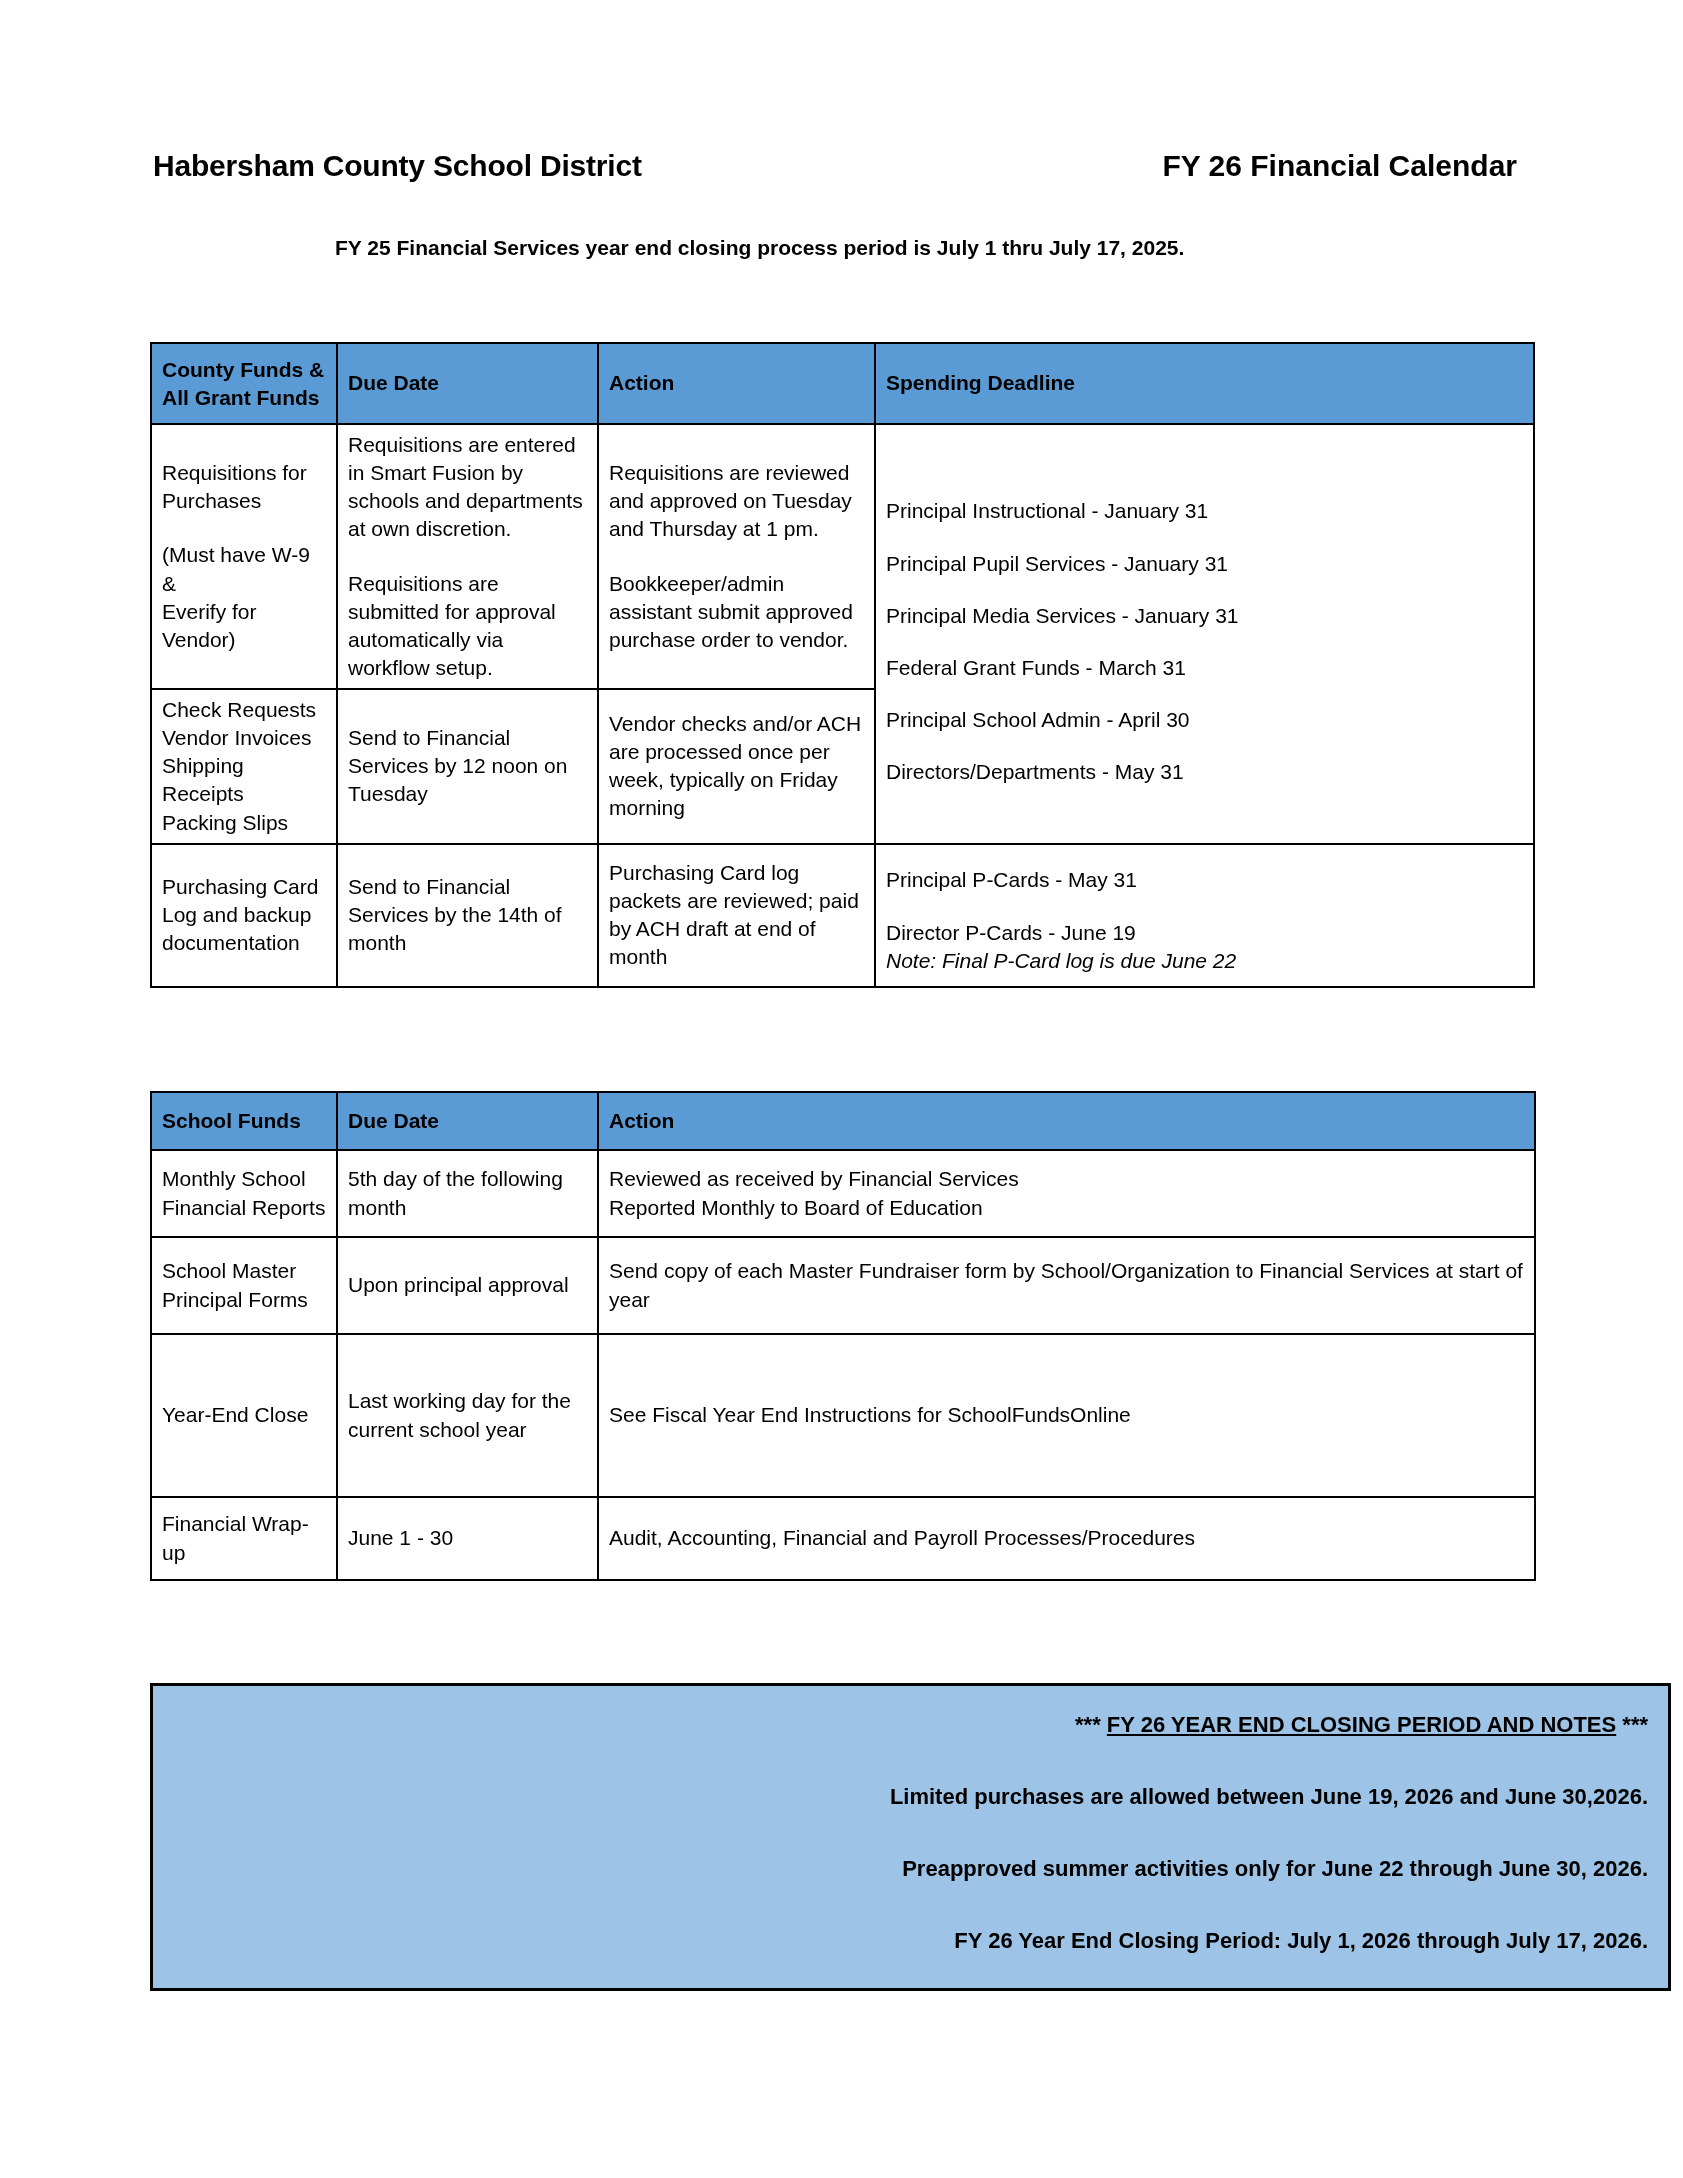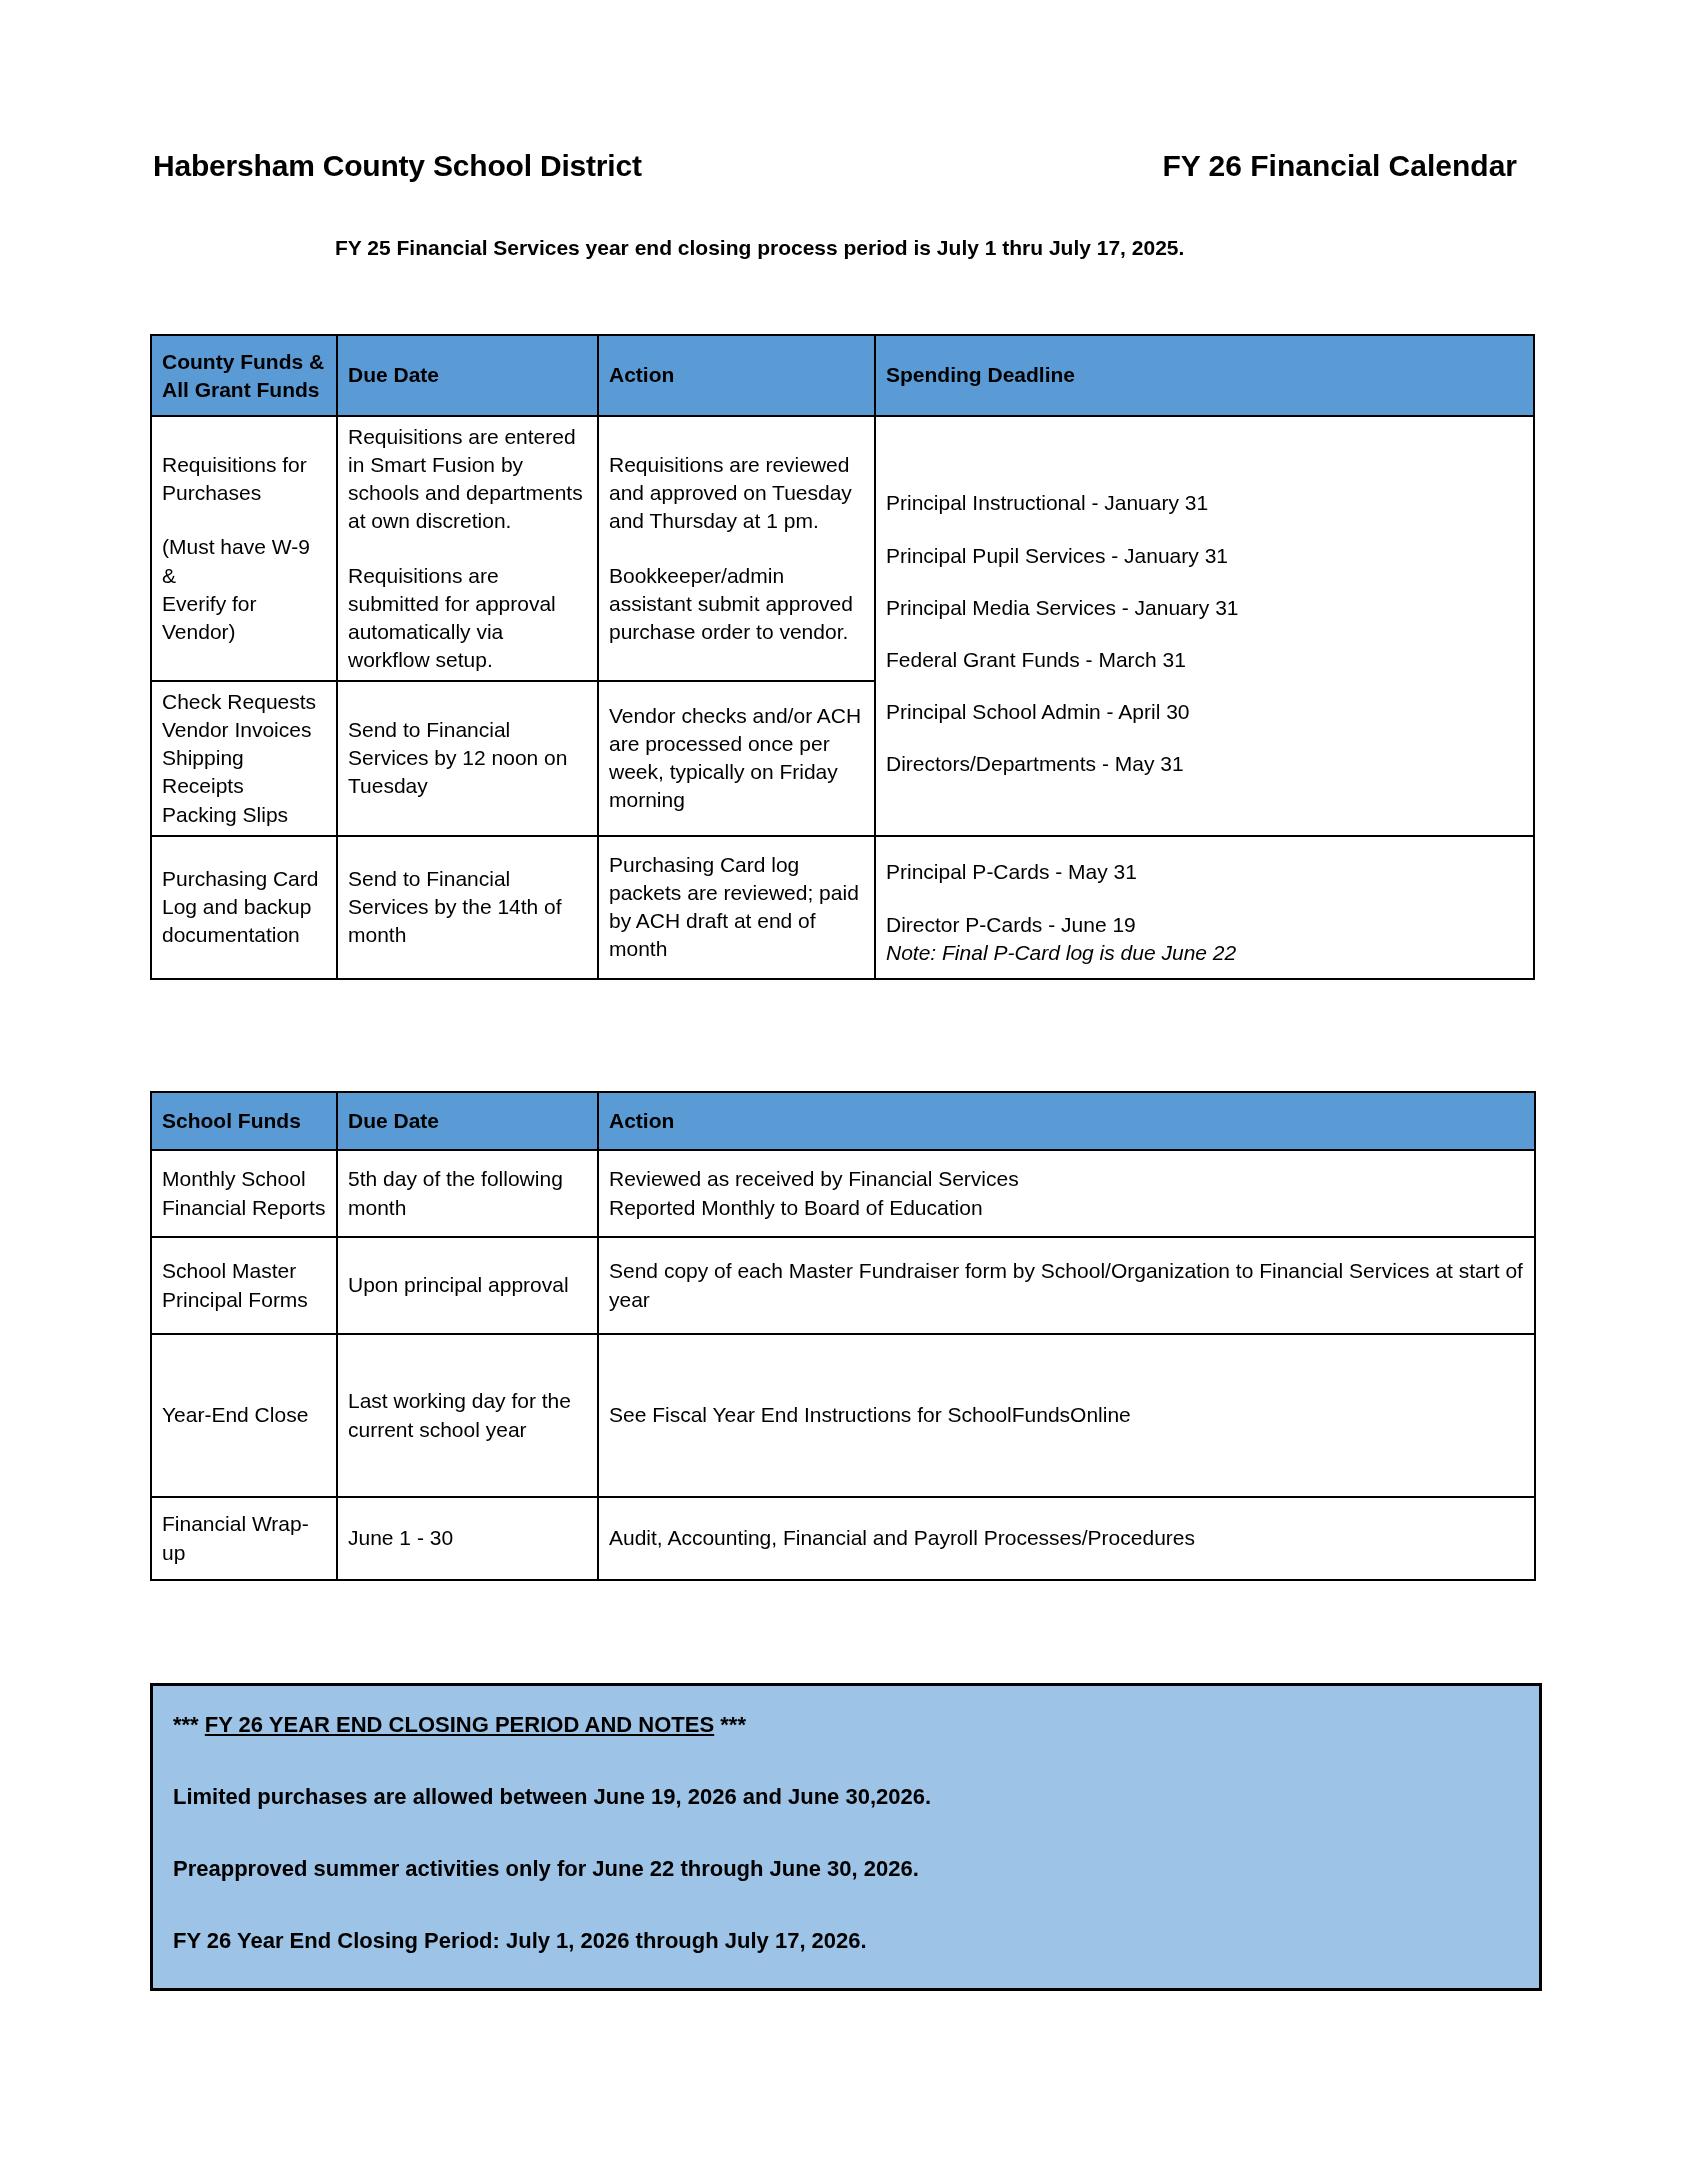--- a/index.html
+++ b/index.html
@@ -74,21 +74,21 @@
     background: #5B9BD5;
     font-weight: bold;
     font-size: 21px;
     vertical-align: middle;
   }
   .tbl thead th.two-line {
     line-height: 1.32;
   }
 
   #table-county {
-    top: 334px;
+    top: 342px;
     left: 150px;
     width: 1384px;
   }
   #table-county thead th { height: 67px; }
   #table-school {
     top: 1091px;
     left: 150px;
     width: 1384px;
   }
   #table-school thead th { height: 44px; }
@@ -100,26 +100,26 @@
   .para + .para { margin-top: 26px; }
   .dl-line { }
   .dl-line + .dl-line { margin-top: 24px; }
   .stack-line + .stack-line { margin-top: 0px; }
 
   
   #notes-box {
     position: absolute;
     top: 1683px;
     left: 150px;
-    width: 1392px;
+    width: 1521px;
     box-sizing: border-box;
     background: #9DC3E6;
     border: 3px solid #000000;
     padding: 26px 20px 30px 20px;
-    text-align: left;
+    text-align: right;
   }
   .notes-title {
     font-size: 22px;
     font-weight: bold;
     margin-bottom: 46px;
   }
   .notes-title .u { text-decoration: underline; }
   .notes-line {
     font-size: 22px;
     font-weight: bold;

